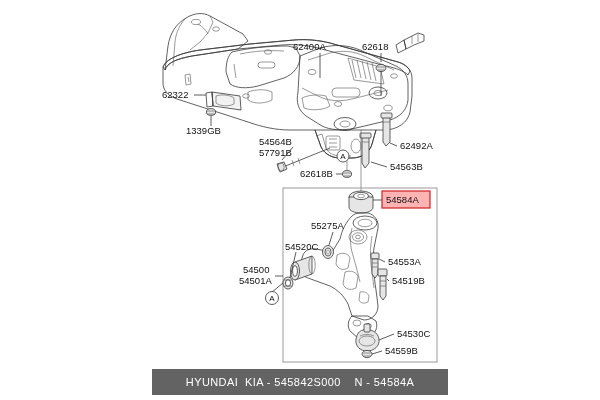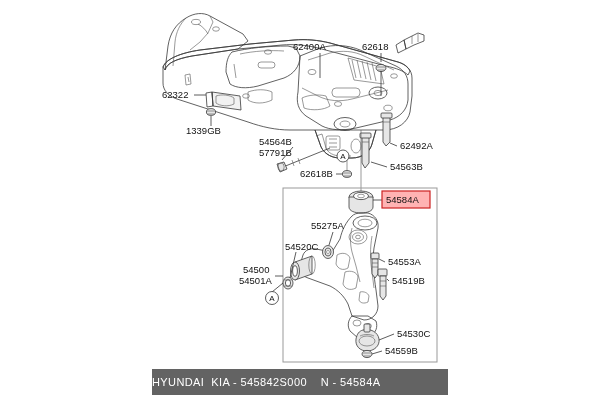--- a/index.html
+++ b/index.html
@@ -48,20 +48,21 @@
   }
   .footer-bar {
     position: absolute;
     left: 152px;
     top: 369px;
     width: 296px;
     height: 26px;
     background: #636363;
     display: flex;
     align-items: center;
+    justify-content: center;
   }
   .footer-text {
     color: #ffffff;
     font-family: "Liberation Sans", sans-serif;
     font-size: 11px;
     letter-spacing: 0.4px;
     white-space: pre;
   }
 </style>
 </head>

